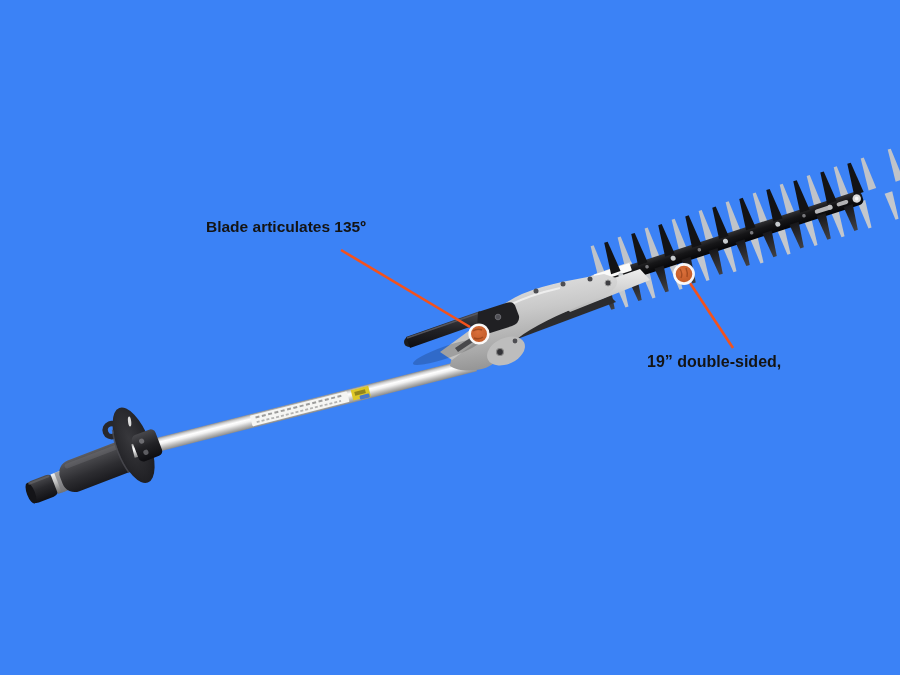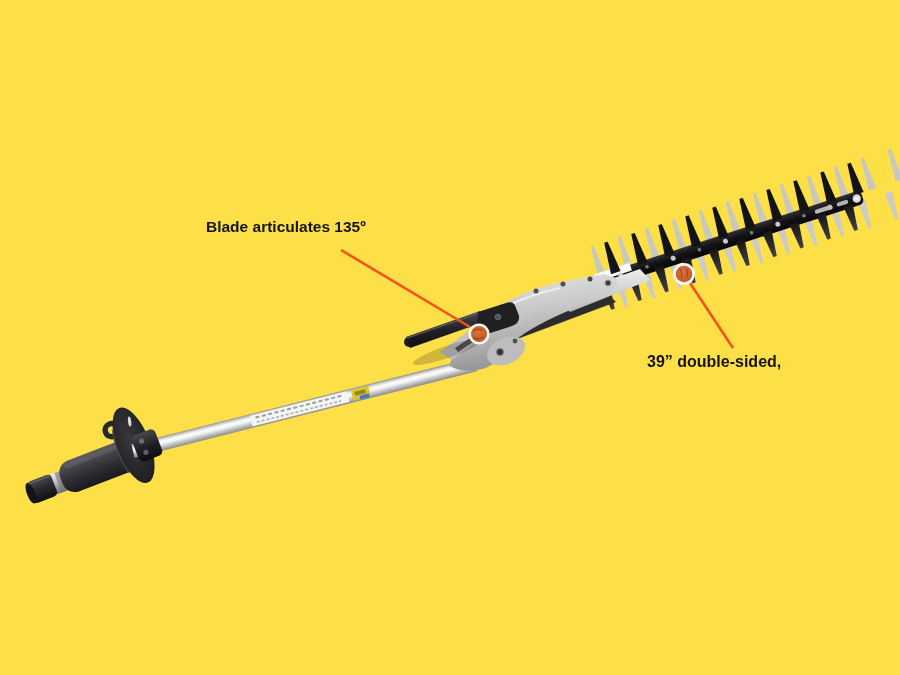--- a/index.html
+++ b/index.html
@@ -1,20 +1,20 @@
 <!DOCTYPE html>
 <html><head>
 <meta charset="utf-8">
 <style>
   html,body{margin:0;padding:0;}
   .stage{
     position:relative;
     width:900px;height:675px;
     overflow:hidden;
-    background:#fde047;
+    background:#3b82f6;
     font-family:"Liberation Sans","DejaVu Sans",sans-serif;
   }
   .stage svg{position:absolute;left:0;top:0;}
   .callout{
     position:absolute;
     font-weight:bold;
     color:#141414;
     white-space:nowrap;
   }
   .callout-1{left:206px;top:217px;font-size:15.5px;line-height:19px;}
@@ -233,16 +233,16 @@
       <circle cx="479" cy="334" r="9.3" fill="url(#gradHot)" stroke="#ffffff" stroke-opacity="0.95" stroke-width="2.6"></circle>
       <path d="M 473 331 q 4 -3 9 -1 M 474 338 q 5 2 9 -1" stroke="#7d3413" stroke-width="1.4" fill="none" opacity="0.55"></path>
       <circle cx="684" cy="274" r="9.6" fill="url(#gradHot)" stroke="#ffffff" stroke-opacity="0.95" stroke-width="2.6"></circle>
       <path d="M 680 269 q 3 5 1 9 M 686 268 q 2 5 1 9" stroke="#7d3413" stroke-width="1.4" fill="none" opacity="0.55"></path>
     </g>
   </svg>
 
   <div class="callout callout-1">Blade articulates 135º</div>
 
   <div class="callout callout-2">
-    <div>39” double-sided,</div>
+    <div>19” double-sided,</div>
   </div>
 
 </div>
 
 </body></html>

